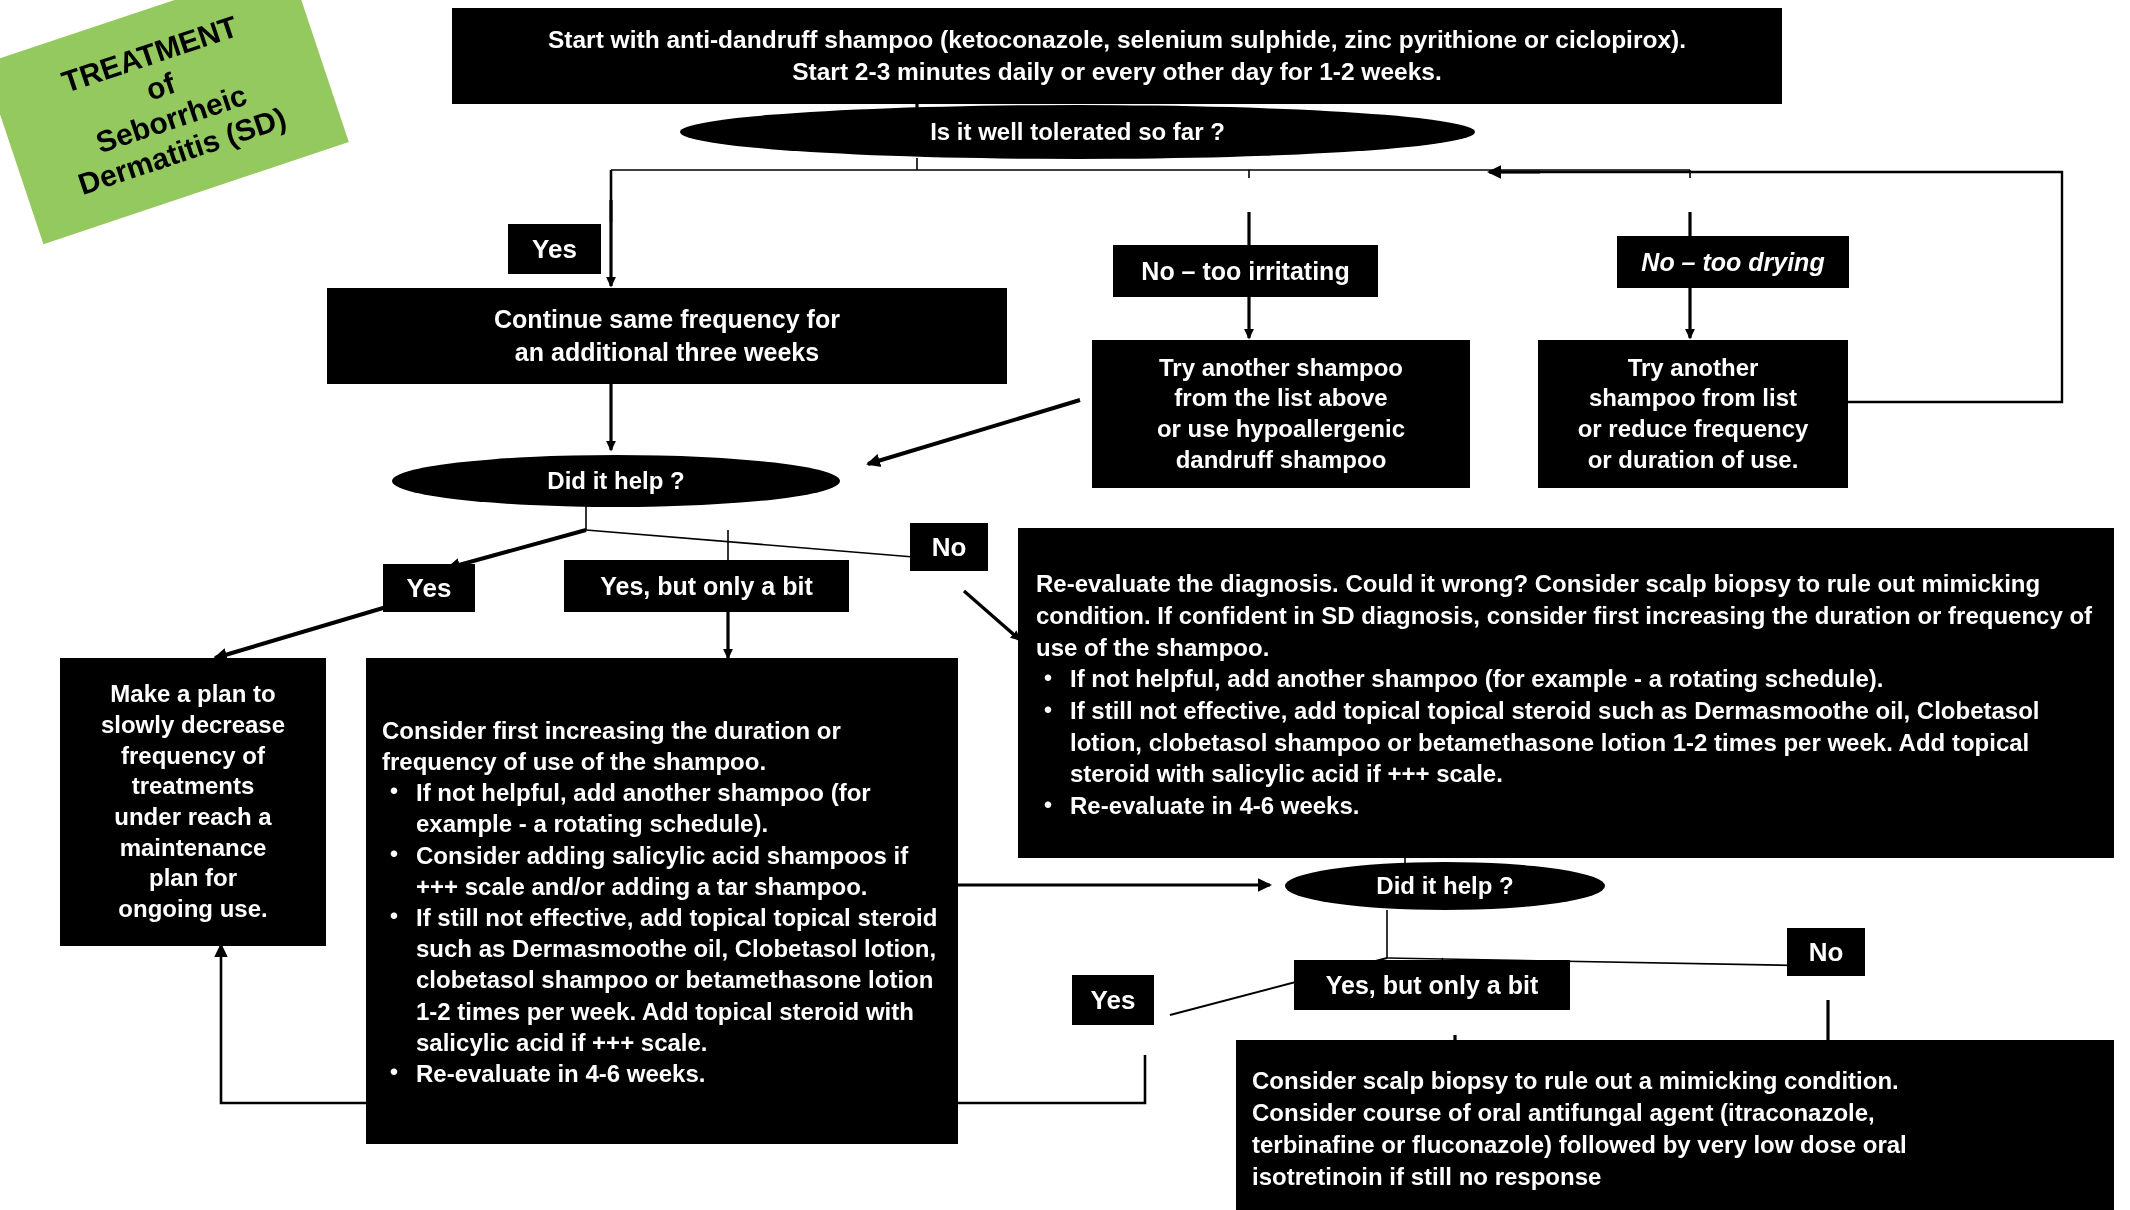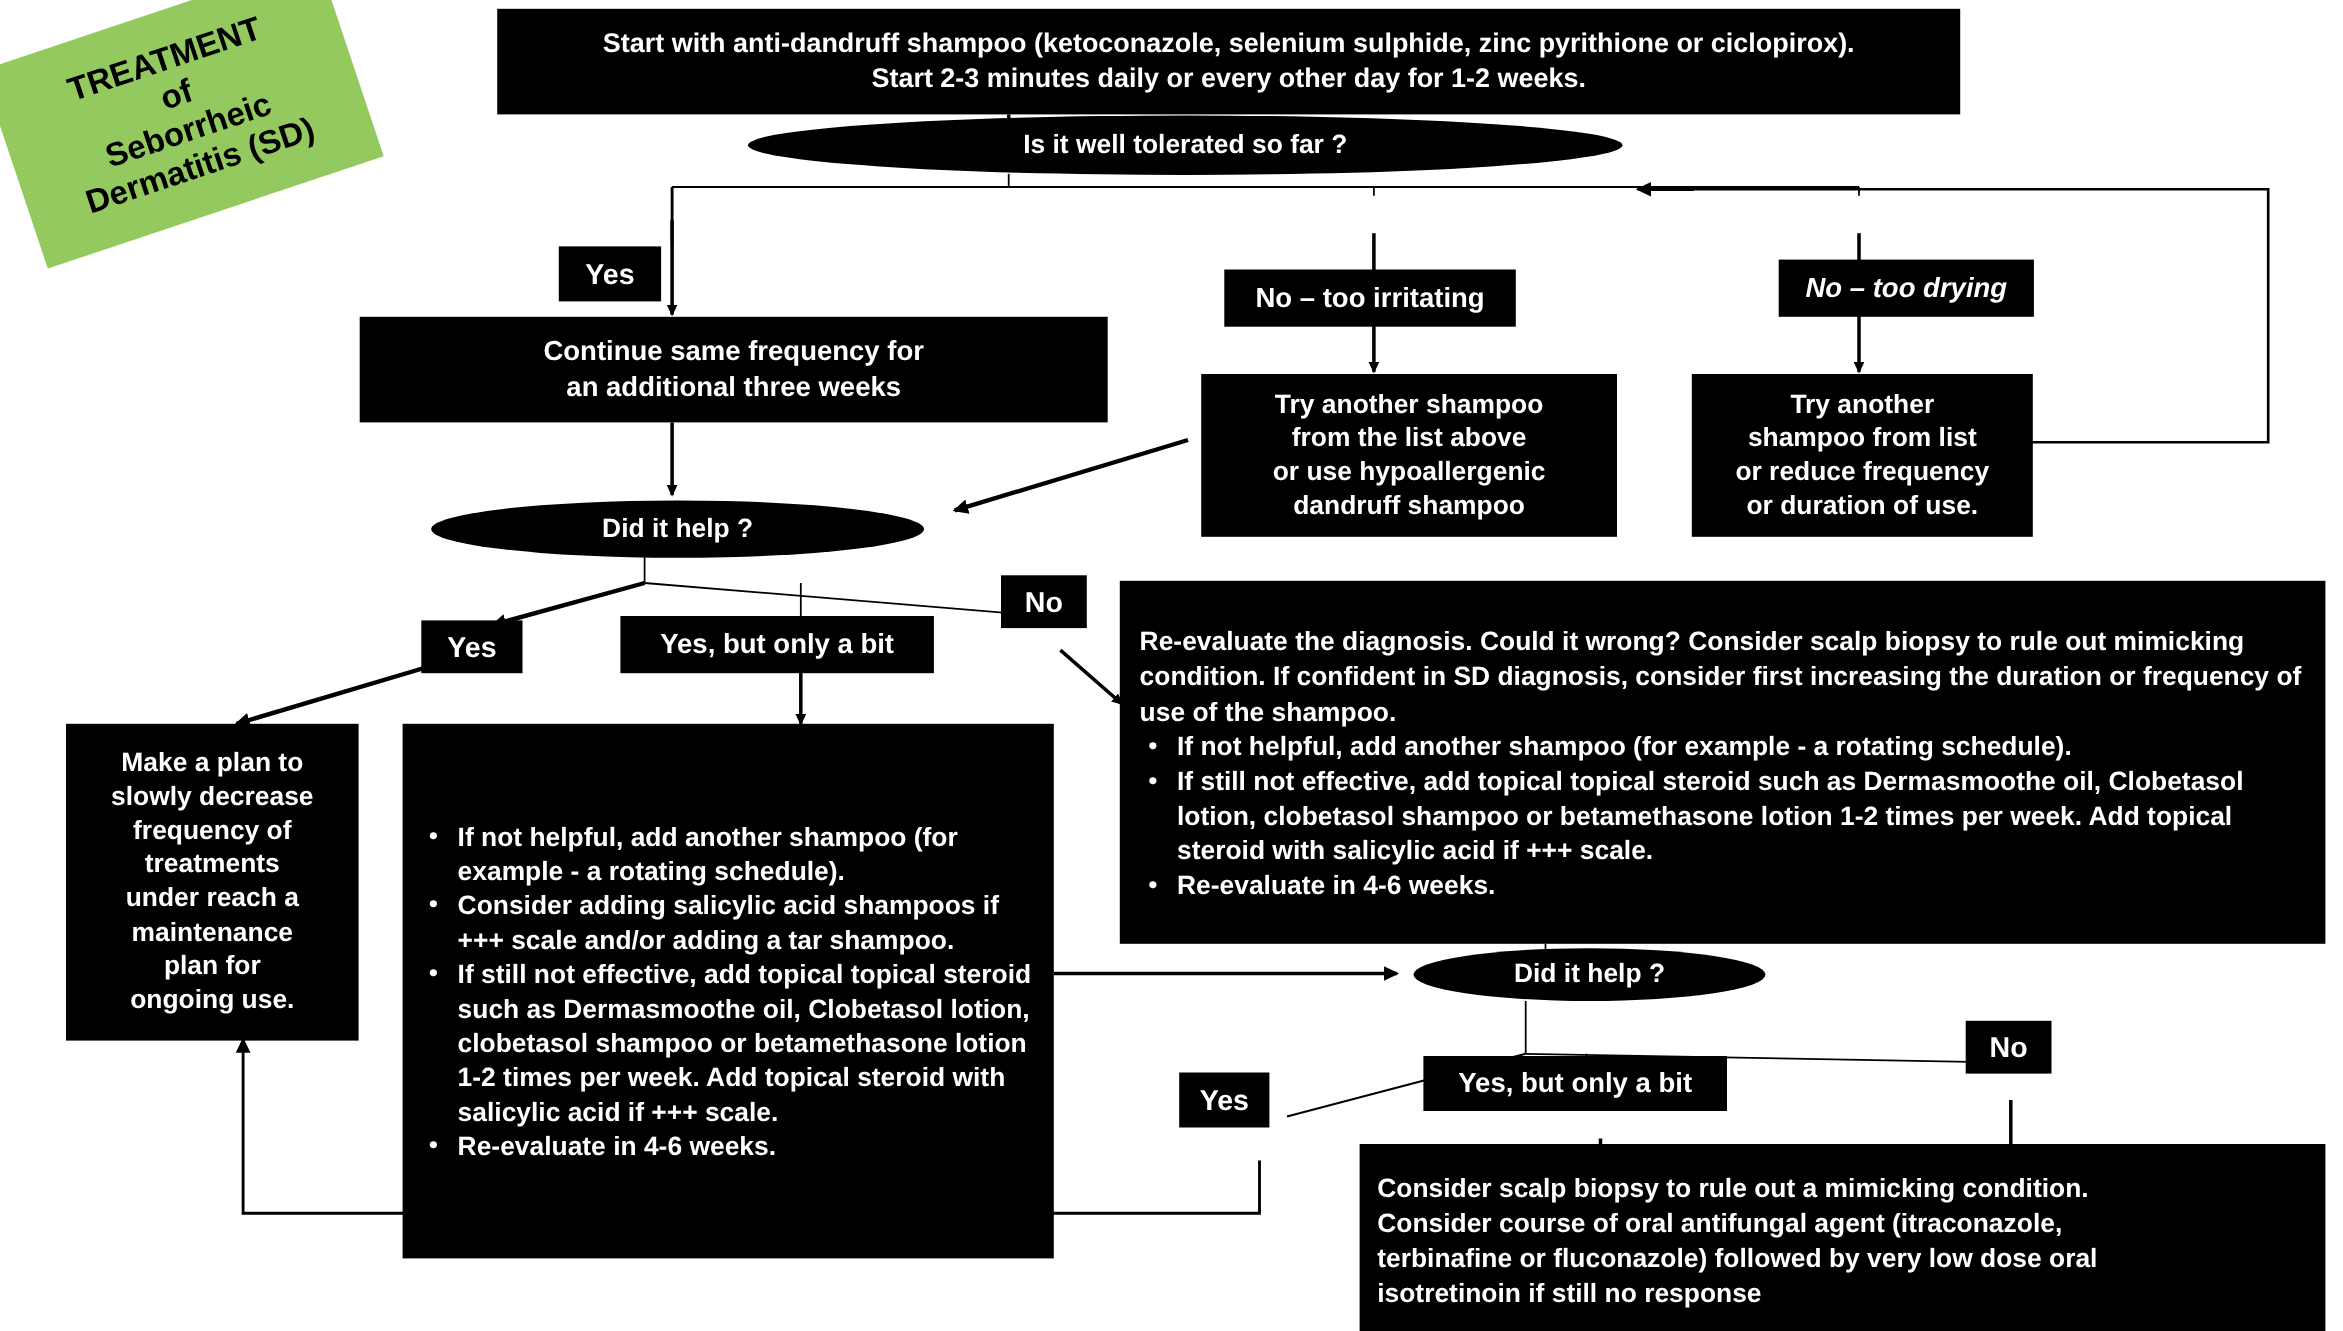--- a/index.html
+++ b/index.html
@@ -239,20 +239,21 @@
     <span class="line">slowly decrease</span>
     <span class="line">frequency of</span>
     <span class="line">treatments</span>
     <span class="line">under reach a</span>
     <span class="line">maintenance</span>
     <span class="line">plan for</span>
     <span class="line">ongoing use.</span>
   </div>
 
   <div class="node left" style="left:366px; top:658px; width:592px; height:486px; font-size:24px; line-height:1.30; padding:12px 14px 10px 16px;">
+    <p class="para">Consider first increasing the duration or frequency of use of the shampoo.</p>
     <ul class="blist">
       <li>If not helpful, add another shampoo (for example - a rotating schedule).</li>
       <li>Consider adding salicylic acid shampoos if +++ scale and/or adding a tar shampoo.</li>
       <li>If still not effective, add topical topical steroid such as Dermasmoothe oil, Clobetasol lotion, clobetasol shampoo or betamethasone lotion 1-2 times per week. Add topical steroid with salicylic acid if +++ scale.</li>
       <li>Re-evaluate in 4-6 weeks.</li>
     </ul>
   </div>
 
   <div class="node left" style="left:1018px; top:528px; width:1096px; height:330px; font-size:24px; line-height:1.32; padding:14px 18px 10px 18px;">
     <p class="para">Re-evaluate the diagnosis. Could it wrong? Consider scalp biopsy to rule out mimicking condition. If confident in SD diagnosis, consider first increasing the duration or frequency of use of the shampoo.</p>

